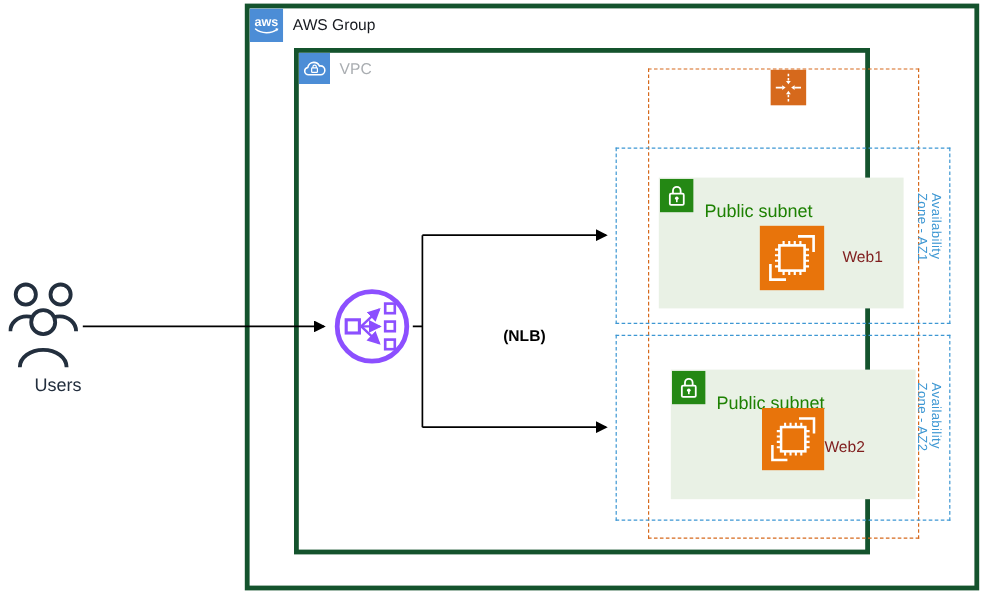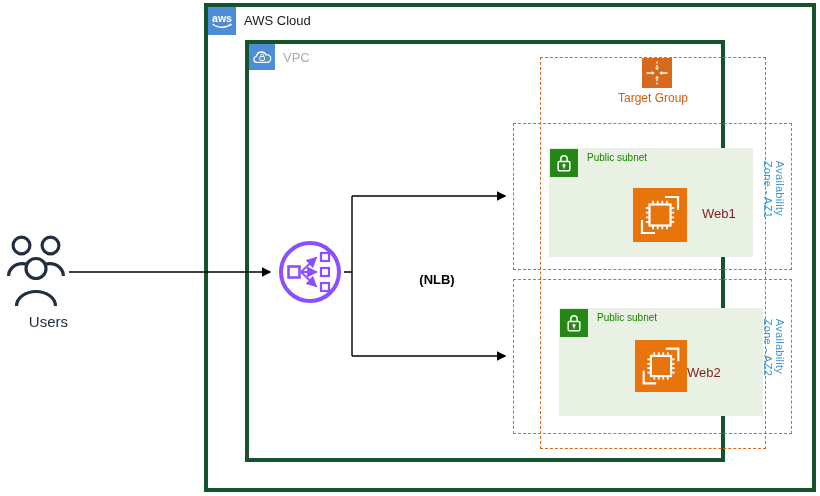--- a/index.html
+++ b/index.html
@@ -8,21 +8,21 @@
   .box{position:absolute;box-sizing:border-box;background:transparent;}
   .solid-blue{border:4px solid #14532d;}
   .dashed-orange{border:1.5px dashed #D6691C;}
   .dashed-blue{border:1.5px dashed #3D97D3;}
   .corner-icon{position:absolute;left:0;top:0;}
   .lbl{position:absolute;white-space:nowrap;}
   .cloud-title{left:36px;top:6px;font-size:13px;color:#16191F;}
   .vpc-title{left:34px;top:6px;font-size:13px;color:#A9ADB1;}
   .tg-label{left:0;right:0;top:33px;text-align:center;font-size:12px;color:#CE5E13;}
   .subnet{position:absolute;box-sizing:border-box;background:#E9F1E5;}
-  .subnet-label{left:38px;top:4px;font-size:10px;color:#1D8102;}
+  .subnet-label{left:38px;top:20px;font-size:15px;color:#1D8102;}
   .inst-label{font-size:13px;color:#7f1d1d;}
   .vlabel{position:absolute;right:5px;top:50%;transform:translateY(-50%);
           writing-mode:vertical-rl;font-size:11px;color:#3D97D3;letter-spacing:.3px;}
   .nlb-circle{position:absolute;left:279px;top:241px;width:62px;height:62px;
               border:4px solid #8C4FFF;border-radius:50%;background:#fff;box-sizing:border-box;}
   .nlb-label{left:352px;top:257px;width:170px;text-align:center;font-size:13px;
              font-weight:700;color:#000;line-height:15px;white-space:normal;}
   .users-label{left:4px;top:313px;width:64px;text-align:right;font-size:15px;color:#232F3E;}
   .overlay{position:absolute;left:0;top:0;pointer-events:none;}
   svg{display:block;}
@@ -34,21 +34,21 @@
 
   <div class="box solid-blue" style="left:204px;top:3px;width:612px;height:489px;">
     <span class="corner-icon">
       <svg width="28" height="28" viewBox="0 0 28 28">
         <rect width="28" height="28" fill="#4C8DD6"></rect>
         <text x="14" y="14.5" text-anchor="middle" font-size="10.5" font-weight="bold" fill="#ffffff" font-family="Liberation Sans, sans-serif">aws</text>
         <path d="M5 17.2 C 9.5 21.2, 18.5 21.2, 22.6 17.6" stroke="#fff" stroke-width="1.3" fill="none" stroke-linecap="round"></path>
         <path d="M21.6 16.4 l2.5 0.6 -1.4 2.2 z" fill="#fff"></path>
       </svg>
     </span>
-    <span class="lbl cloud-title">AWS Cloud</span>
+    <span class="lbl cloud-title">AWS Group</span>
   </div>
 
   <div class="box solid-blue" style="left:245px;top:40px;width:480px;height:422px;">
     <span class="corner-icon">
       <svg width="26" height="26" viewBox="0 0 26 26">
         <rect width="26" height="26" fill="#4C8DD6"></rect>
         <path d="M8.1 18.3 C6.3 18.3 4.9 16.9 4.9 15.2 C4.9 13.7 6 12.5 7.5 12.2
                  C7.9 9.8 10 8 12.5 8 C14.6 8 16.4 9.2 17.2 11 C17.5 10.9 17.8 10.9 18.1 10.9
                  C20.1 10.9 21.7 12.5 21.7 14.5 C21.7 16.6 20.1 18.3 18.1 18.3 Z" fill="none" stroke="#fff" stroke-width="1.3"></path>
         <rect x="10.7" y="12.6" width="4.8" height="3.7" rx="0.6" fill="none" stroke="#fff" stroke-width="1"></rect>
@@ -65,21 +65,20 @@
         <line x1="15" y1="3.5" x2="15" y2="9" stroke="#fff" stroke-width="1.3" stroke-dasharray="2 1.5"></line>
         <path d="M15 12.3 l-2 -2.9 h4 z" fill="#fff"></path>
         <line x1="15" y1="26.5" x2="15" y2="21" stroke="#fff" stroke-width="1.3" stroke-dasharray="2 1.5"></line>
         <path d="M15 17.7 l-2 2.9 h4 z" fill="#fff"></path>
         <line x1="4.5" y1="15" x2="10" y2="15" stroke="#fff" stroke-width="1.4"></line>
         <path d="M12.7 15 l-2.9 -2 v4 z" fill="#fff"></path>
         <line x1="25.5" y1="15" x2="20" y2="15" stroke="#fff" stroke-width="1.4"></line>
         <path d="M17.3 15 l2.9 -2 v4 z" fill="#fff"></path>
       </svg>
     </span>
-    <span class="lbl tg-label">Target Group</span>
   </div>
 
   <div class="box dashed-blue" style="left:513px;top:123px;width:279px;height:147px;">
     <span class="vlabel">Availability Zone - AZ1</span>
   </div>
 
   <div class="box dashed-blue" style="left:513px;top:279px;width:279px;height:155px;">
     <span class="vlabel">Availability Zone - AZ2</span>
   </div>
 

